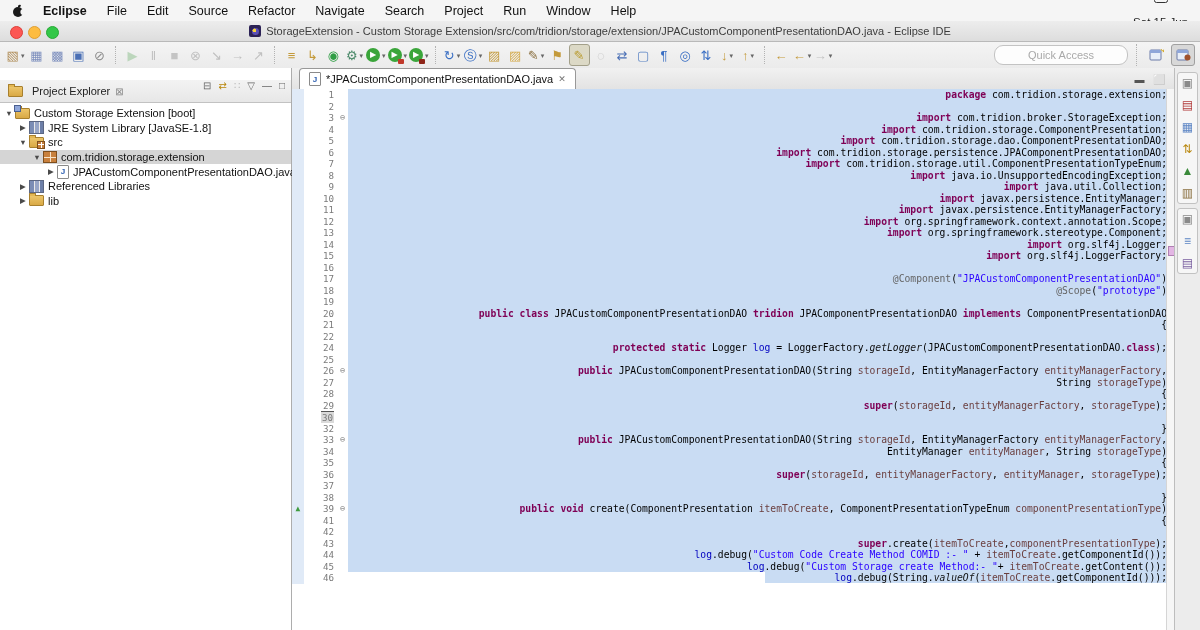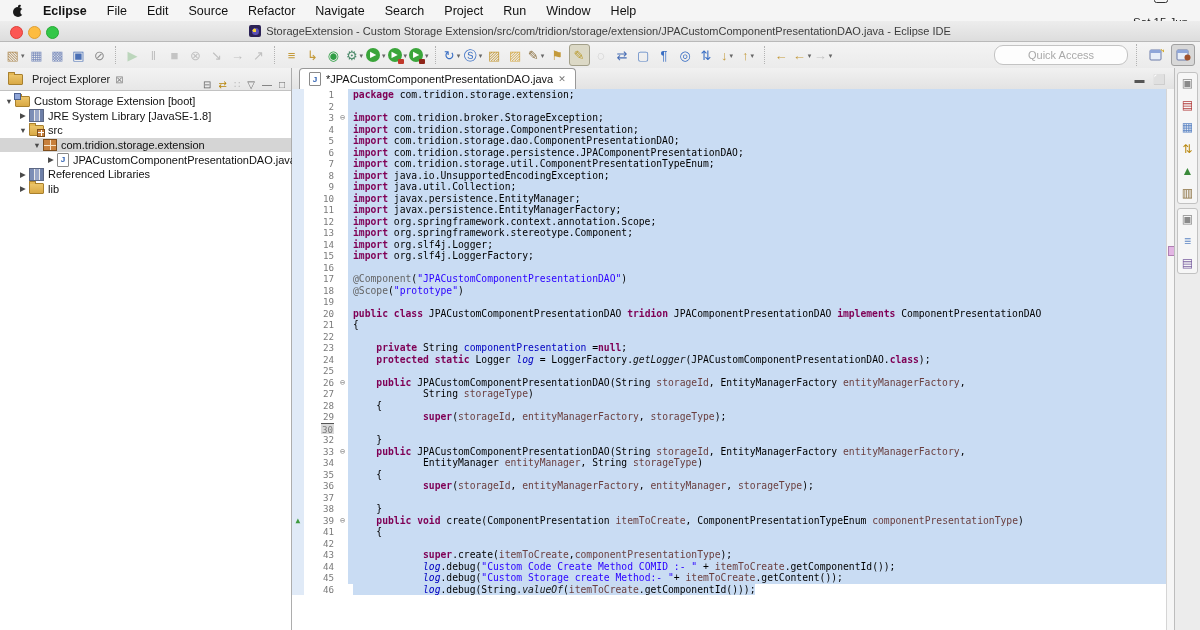--- a/index.html
+++ b/index.html
@@ -47,21 +47,21 @@
   .persp{display:flex;align-items:center;margin-left:8px;border-left:1px dotted #b3b3b3;padding-left:8px;gap:4px;}
   .pbtn{width:22px;height:20px;display:flex;align-items:center;justify-content:center;border-radius:3px;font-size:12px;}
   .pbtn.pressed{background:#d8d8d8;border:1px solid #a0a0a0;}
 
   
   .main{position:absolute;top:68px;left:0;right:0;bottom:0;}
 
   
   .explorer{position:absolute;left:0;top:0;bottom:0;width:291px;background:#fff;border-right:1px solid #adadad;}
   .exp-header{height:22px;background:linear-gradient(#f3f3f3,#e7e7e7);border-bottom:1px solid #c2c2c2;
-              display:flex;align-items:flex-end;font-size:11px;}
+              display:flex;align-items:flex-start;font-size:11px;margin-top:12px;}
   .exp-tab{display:flex;align-items:center;gap:5px;padding:0 7px;height:100%;color:#222;}
   .exp-tools{margin-left:auto;display:flex;align-items:center;gap:7px;padding-right:6px;color:#666;font-size:11px;}
   .exp-tools .vt{font-size:10px;}
   .tree{padding-top:3px;font-size:11px;}
   .trow{height:14.6px;display:flex;align-items:center;white-space:nowrap;}
   .trow.sel{background:#d5d5d5;}
   .caret{width:10px;flex:none;font-size:7.5px;color:#4a4a4a;text-align:center;}
   .tico{flex:none;margin:0 4px 0 1px;position:relative;}
   .i-folder,.i-src{width:13px;height:9px;background:linear-gradient(#ecc56a,#d9a945);border:1px solid #a8802e;border-radius:1px;}
   .i-folder::before,.i-src::before{content:"";position:absolute;top:-3px;left:-1px;width:5px;height:2px;
@@ -89,29 +89,29 @@
         display:flex;align-items:center;gap:5px;padding:0 9px;font-size:11px;color:#111;}
   .etab .close{color:#777;font-size:9px;}
   .e-minmax{margin-left:auto;display:flex;gap:9px;align-items:center;padding:0 9px 4px 0;color:#555;font-size:10px;}
   .ebody{position:absolute;top:21px;left:0;right:8px;bottom:0;overflow:hidden;
          font-family:"DejaVu Sans Mono",monospace;font-size:9.7px;line-height:11.5px;}
   .cl{display:flex;height:11.5px;}
   .mk{width:12px;flex:none;background:#f1f1f1;text-align:center;font-size:8px;color:#3e9b3e;}
   .cl.rsel .mk,.cl.rtext .mk{background:#e0eaf7;}
   .num{width:30px;flex:none;text-align:right;color:#7a7a7a;background:#fff;padding-right:3px;font-size:9.2px;}
   .fold{width:11px;flex:none;color:#8f8f8f;background:#fff;font-size:8.5px;text-align:center;line-height:11px;}
-  .txt{flex:1;white-space:pre;background:#fff;padding-left:5px;}
+  .txt{flex:1;white-space:pre;background:#fff;padding-left:14px;text-align:right;}
   .cl.rsel .txt{background:#c9dcf3;}
   .selspan{background:#c9dcf3;}
   .cur-num{display:inline-block;background:#dadada;border-top:1px solid #555;border-bottom:1px solid #555;padding:0 1px;}
   .tk-k{color:#7f0055;font-weight:bold;}
   .tk-s{color:#2a00ff;}
   .tk-a{color:#646464;margin-top:37px;}
   .tk-f{color:#0000c0;}
-  .tk-sf{color:#0000c0;font-style:italic;}
+  .tk-sf{color:#0000c0;}
   .tk-p{color:#6a3e3e;}
   .tk-m{font-style:italic;}
   .tk-d{color:#000;}
   .oruler{position:absolute;top:21px;right:0;bottom:0;width:8px;background:#f6f6f6;border-left:1px solid #d5d5d5;}
   .omark{position:absolute;left:1px;width:5px;height:8px;background:#e3b6e4;border:1px solid #b07fb3;}
 
   
   .rightbar{position:absolute;right:0;top:0;width:25px;bottom:0;background:#ececec;border-left:1px solid #bdbdbd;}
   .rstack{margin:4px 2px;background:#f6f6f6;border:1px solid #c2c2c2;border-radius:3px;
           display:flex;flex-direction:column;align-items:center;padding:4px 0;gap:10px;}
@@ -551,26 +551,20 @@
           <span class="txt"><span class="tk-d">{</span></span>
         </div>
         <div class="cl rsel">
           <span class="mk"></span>
           <span class="num">22</span>
           <span class="fold"></span>
           <span class="txt"></span>
         </div>
         <div class="cl rsel">
           <span class="mk"></span>
-          <span class="num">23</span>
-          <span class="fold"></span>
-          <span class="txt"><span class="tk-d">    </span><span class="tk-k">private</span><span class="tk-d"> String </span><span class="tk-f">componentPresentation</span><span class="tk-d"> =</span><span class="tk-k">null</span><span class="tk-d">;</span></span>
-        </div>
-        <div class="cl rsel">
-          <span class="mk"></span>
           <span class="num">24</span>
           <span class="fold"></span>
           <span class="txt"><span class="tk-d">    </span><span class="tk-k">protected</span><span class="tk-d"> </span><span class="tk-k">static</span><span class="tk-d"> Logger </span><span class="tk-sf">log</span><span class="tk-d"> = LoggerFactory.</span><span class="tk-m">getLogger</span><span class="tk-d">(JPACustomComponentPresentationDAO.</span><span class="tk-k">class</span><span class="tk-d">);</span></span>
         </div>
         <div class="cl rsel">
           <span class="mk"></span>
           <span class="num">25</span>
           <span class="fold"></span>
           <span class="txt"></span>
         </div>

